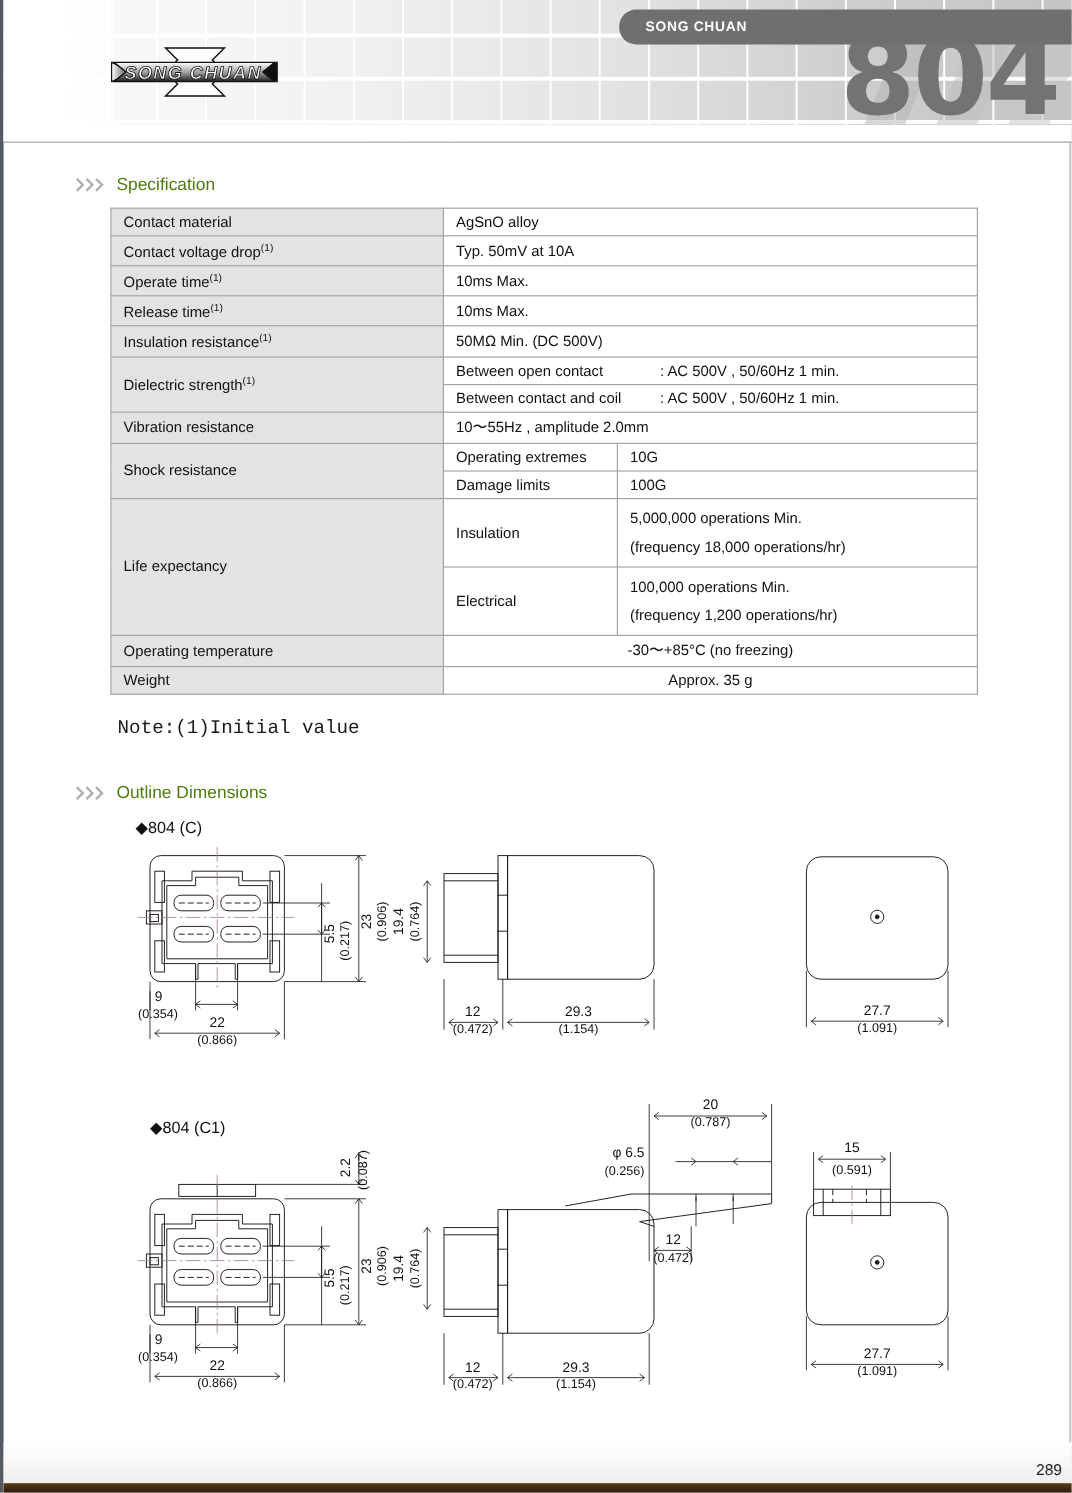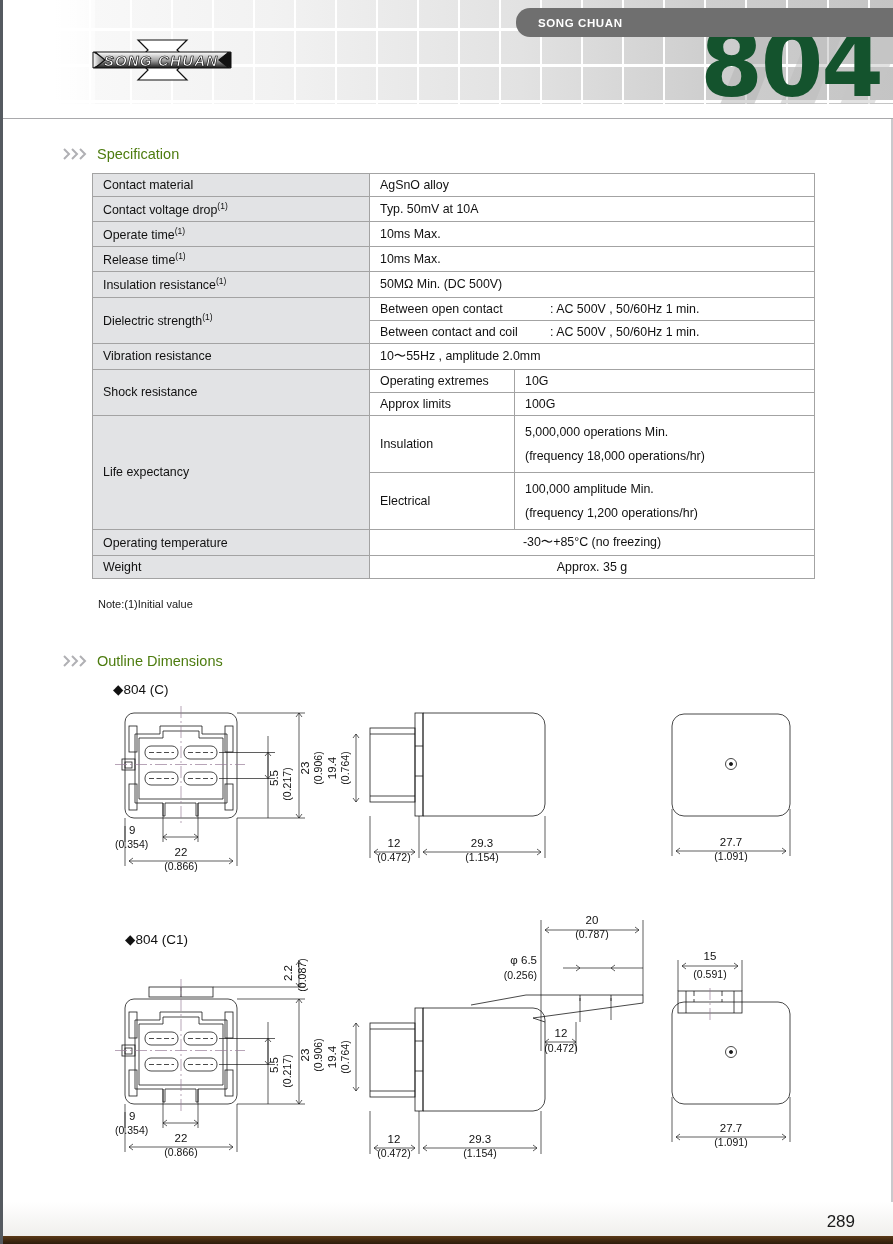--- a/index.html
+++ b/index.html
@@ -60,21 +60,21 @@
     background: #6f6f6f;
     border-radius: 14px 0 0 14px;
     display: flex; align-items: center;
   }
   .brand-bar span {
     color: #ffffff; font-size: 11.5px; font-weight: bold;
     letter-spacing: .6px; margin-left: 22px;
   }
   .bignum {
     position: absolute; right: 14px; top: 20px;
-    font-size: 90px; font-weight: bold; color: #14532d;
+    font-size: 90px; font-weight: bold; color: #737373;
     letter-spacing: -2px; line-height: 1;
     font-family: "DejaVu Sans", sans-serif;
   }
   .logo {
     position: absolute; left: 88px; top: 38px;
     width: 142px; height: 44px;
   }
   .header-rule {
     position: absolute; left: 0; top: 118px; width: 893px; height: 1px;
     background: #a9a9ac;
@@ -95,40 +95,40 @@
     padding: 4px 10px;
     vertical-align: middle;
     background: #ffffff;
   }
   table.spec td.lbl { background: #e2e3e5; }
   table.spec td.ctr { text-align: center; margin-left: 24px; }
   .sup { font-size: 8.5px; vertical-align: super; }
   .two-line { line-height: 1.95; margin-left: 41px; }
   .note {
     position: absolute; left: 95px; top: 598px;
-    font-size: 11px; color: #1a1a1a;
+    font-size: 16px; color: #1a1a1a; font-family: Liberation Mono, monospace;
   }
   
   .dia-title {
     position: absolute; font-size: 13.5px; color: #111;
   }
   svg.draw { position: absolute; overflow: visible; }
   svg.draw text { font-family: "Liberation Sans", sans-serif; fill: #111; }
   
   .footer-fade {
     position: absolute; left: 0; bottom: 0; width: 893px; height: 42px;
     background: linear-gradient(to bottom, #ffffff 0%, #f2f1ef 70%, #eceae7 100%);
   }
   .footer-bar {
     position: absolute; left: 0; bottom: 0; width: 893px; height: 8px;
     background: linear-gradient(to bottom, #5c3a18 0%, #3e2710 60%, #2c1c0b 100%);
   }
   .pageno {
-    position: absolute; right: 36px; bottom: 12px;
-    font-size: 17px; color: #1a1a1a;
+    position: absolute; right: 6px; bottom: 12px;
+    font-size: 13px; color: #1a1a1a;
   }
 </style>
 </head>
 <body>
 
 <div class="page">
 
   <div class="header">
     <div class="grid-bg"></div>
     <div class="chev-deco">
@@ -224,36 +224,36 @@
           <td class="lbl">Vibration resistance</td>
           <td colspan="2">10〜55Hz , amplitude 2.0mm</td>
         </tr>
 
         <tr>
           <td class="lbl" rowspan="2">Shock resistance</td>
           <td>Operating extremes</td>
           <td>10G</td>
         </tr>
         <tr>
-          <td>Approx limits</td>
+          <td>Damage limits</td>
           <td>100G</td>
         </tr>
 
         <tr>
           <td class="lbl" rowspan="2">Life expectancy</td>
           <td>Insulation</td>
           <td class="two-line">
             <span style="display:block">5,000,000  operations Min.</span>
             <span style="display:block">(frequency 18,000 operations/hr)</span>
           </td>
         </tr>
         <tr>
           <td>Electrical</td>
           <td class="two-line">
-            <span style="display:block">100,000  amplitude Min.</span>
+            <span style="display:block">100,000  operations Min.</span>
             <span style="display:block">(frequency 1,200  operations/hr)</span>
           </td>
         </tr>
 
         <tr>
           <td class="lbl">Operating temperature</td>
           <td class="ctr" colspan="2">-30〜+85°C (no freezing)</td>
         </tr>
         <tr>
           <td class="lbl">Weight</td>

